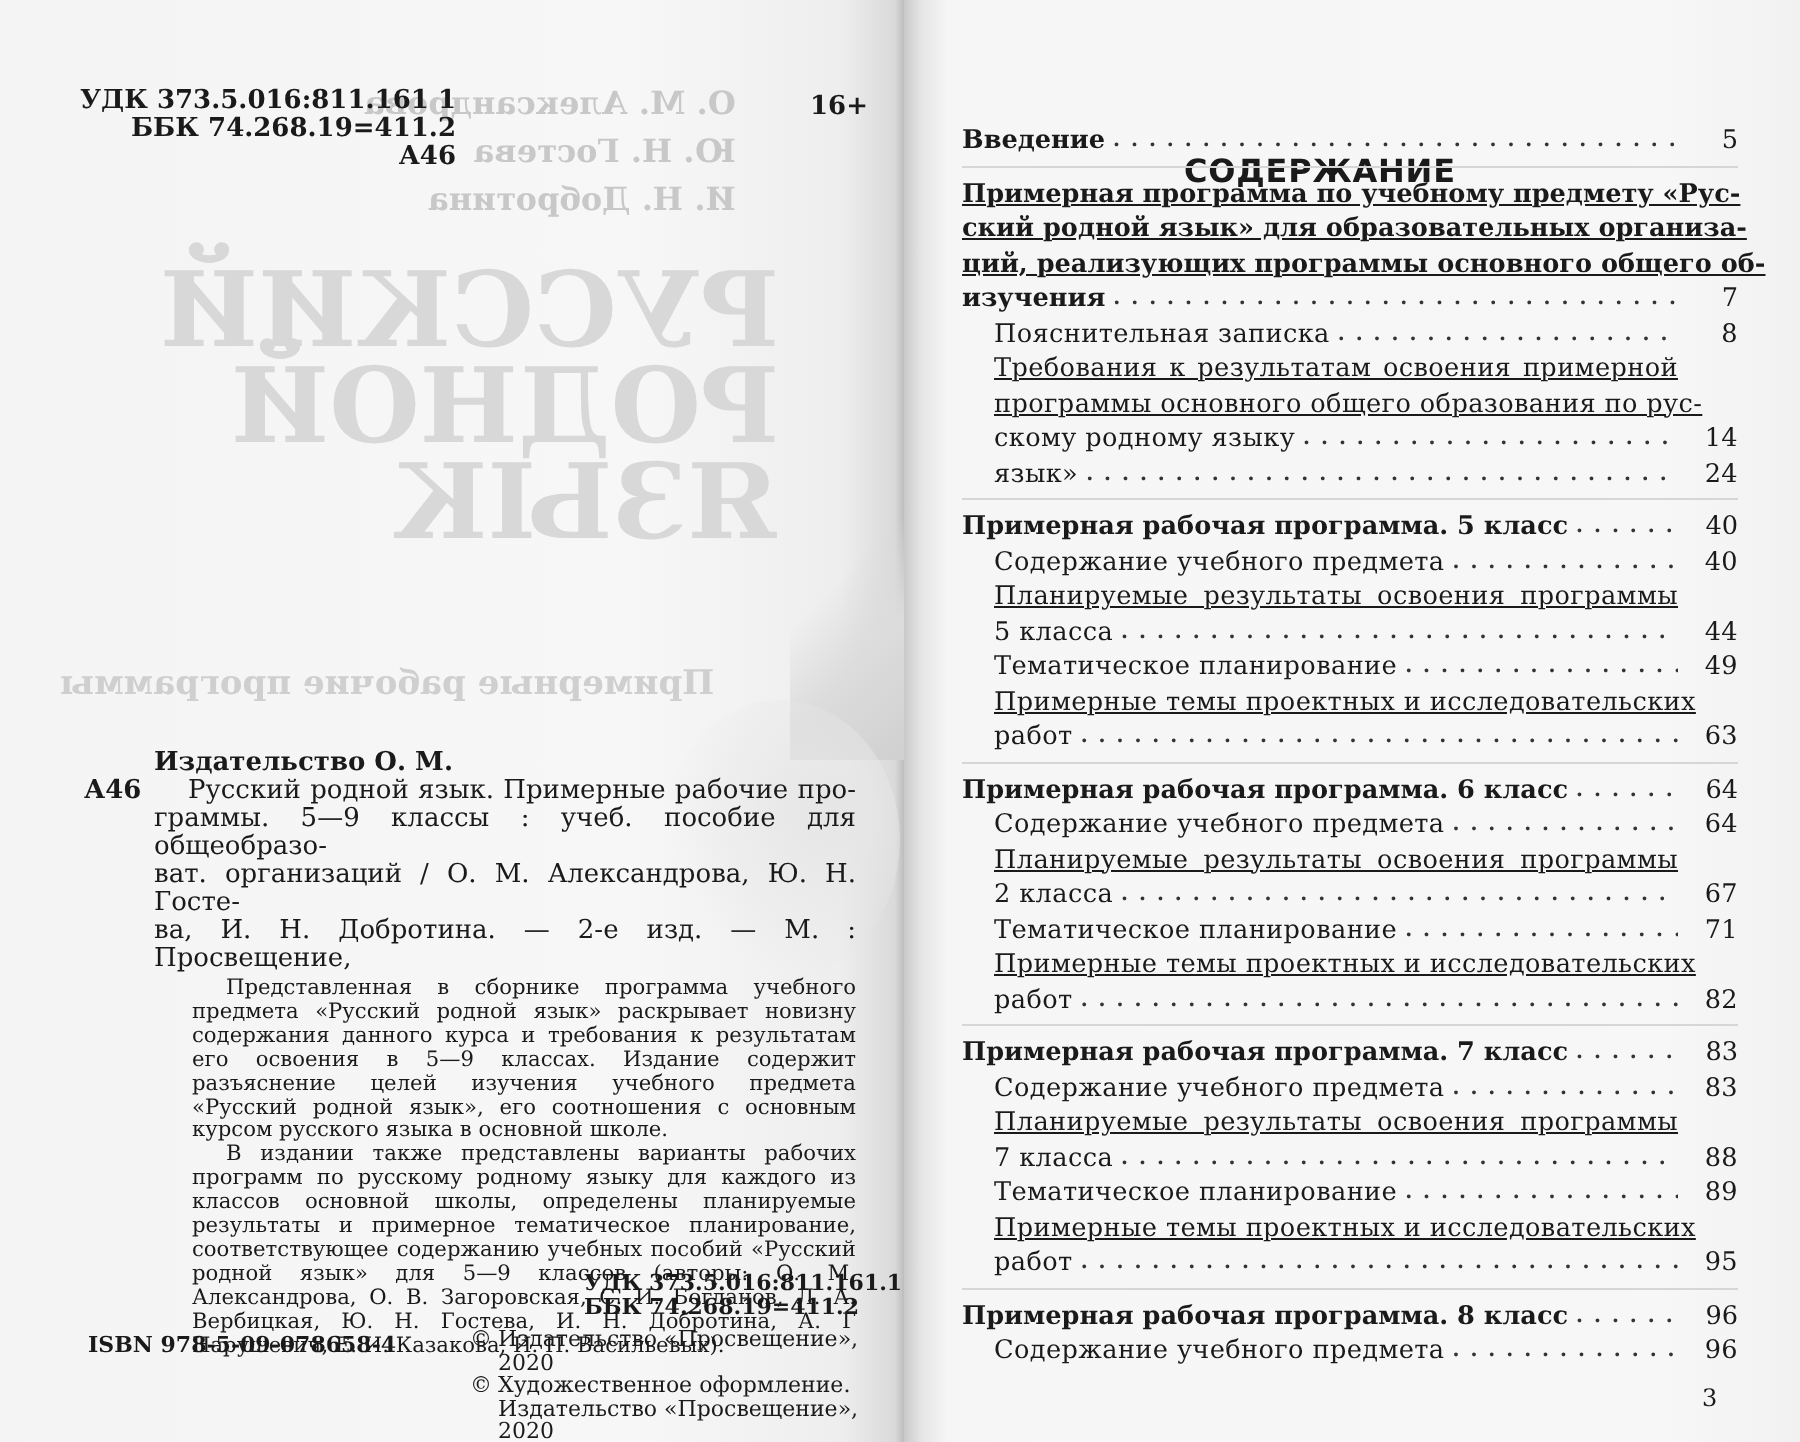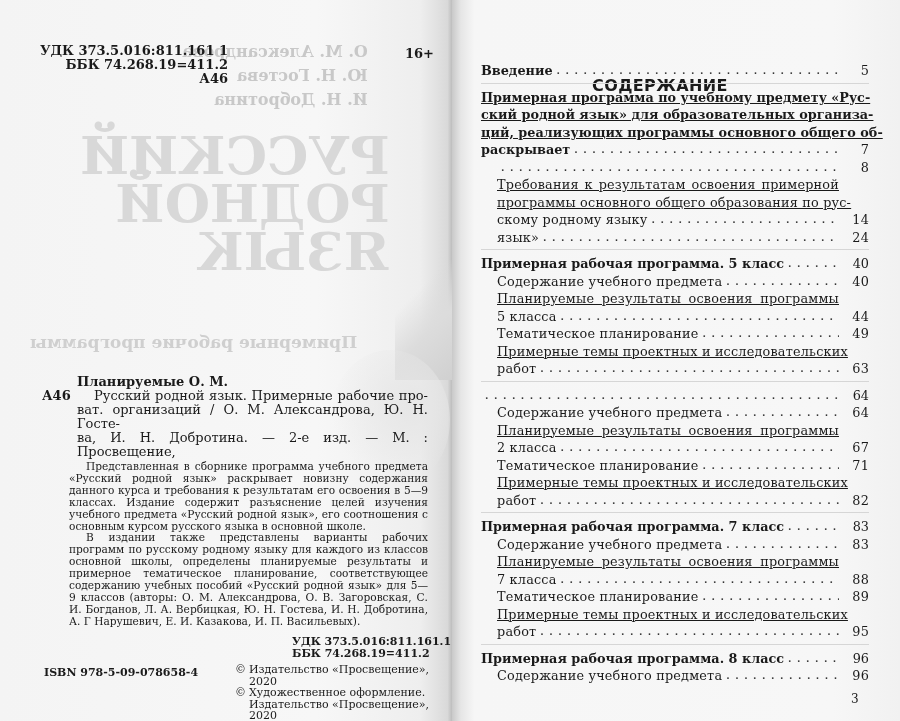--- a/index.html
+++ b/index.html
@@ -40,21 +40,21 @@
   .udk-block .row { white-space: nowrap; }
   .udk-block .a46 { padding-left: 40px; }
   .age { position: absolute; left: 405px; top: 46px; font-size: 13px; font-weight: bold; }
 
   .biblio { position: absolute; left: 42px; top: 374px; width: 386px; }
   .biblio .author { padding-left: 35px; font-size: 13px; font-weight: bold; line-height: 15px; }
   .biblio .entry { display: flex; font-size: 13px; line-height: 14px; }
   .biblio .entry .code { width: 35px; font-weight: bold; flex: none; }
   .biblio .entry .text { flex: 1; text-align: justify; text-indent: 17px; }
   .biblio .entry .text .line { display: block; text-indent: 0; }
-  .annot { margin-left: 27px; margin-top: 2px; font-size: 10.6px; line-height: 11.9px; text-align: justify; }
+  .annot { margin-left: 54px; margin-top: 2px; font-size: 10.6px; line-height: 11.9px; text-align: justify; }
   .annot p { margin: 0; text-indent: 17px; }
 
   .bottom-codes { position: absolute; left: 292px; top: 636px; font-size: 11px; line-height: 11.5px; font-weight: bold; }
   .isbn { position: absolute; left: 44px; top: 666px; font-size: 11px; font-weight: bold; }
   .copyright { position: absolute; left: 235px; top: 664px; font-size: 11px; line-height: 11.6px; }
   .copyright .c-row { display: flex; }
   .copyright .c-sym { width: 14px; flex: none; }
   .toc-title {
     position: absolute; left: 140px; top: 36px; font-family: "DejaVu Sans", sans-serif;
     font-weight: bold; font-size: 16px; letter-spacing: 0.4px; margin-top: 40px;
@@ -96,25 +96,26 @@
     <div class="ghost-swirl"></div>
 
     <div class="udk-block">
       <div class="row">УДК  373.5.016:811.161 1</div>
       <div class="row">ББК  74.268.19=411.2</div>
       <div class="row a46">А46</div>
     </div>
     <div class="age">16+</div>
 
     <div class="biblio">
-      <div class="author">Планируемые О. М.</div>
+      <div class="author">Издательство О. М.</div>
       <div class="entry">
         <div class="code">А46</div>
         <div class="text">
           <span class="line" style="text-indent:17px;text-align:justify;text-align-last:justify">Русский родной язык. Примерные рабочие про-</span>
+          <span class="line" style="text-align:justify;text-align-last:justify">граммы. 5—9 классы : учеб. пособие для общеобразо-</span>
           <span class="line" style="text-align:justify;text-align-last:justify">ват. организаций / О. М. Александрова, Ю. Н. Госте-</span>
           <span class="line" style="text-align:justify;text-align-last:justify">ва, И. Н. Добротина. — 2-е изд. — М. : Просвещение,</span>
         </div>
       </div>
       <div class="annot">
         <p>Представленная в сборнике программа учебного предмета «Русский родной язык» раскрывает новизну содержания данного курса и требования к результатам его освоения в 5—9 классах. Издание содержит разъяснение целей изучения учебного предмета «Русский родной язык», его соотношения с основным курсом русского языка в основной школе.</p>
         <p>В издании также представлены варианты рабочих программ по русскому родному языку для каждого из классов основной школы, определены планируемые результаты и примерное тематическое планирование, соответствующее содержанию учебных пособий «Русский родной язык» для 5—9 классов (авторы: О. М. Александрова, О. В. Загоровская, С. И. Богданов, Л. А. Вербицкая, Ю. Н. Гостева, И. Н. Добротина, А. Г Нарушевич, Е. И. Казакова, И. П. Васильевых).</p>
       </div>
     </div>
 
@@ -149,27 +150,28 @@
             <span class="dots">. . . . . . . . . . . . . . . . . . . . . . . . . . . . . . . . . . . . . . . . . . . . . . . . . . . . . . . . . . . . . . . .</span>
             <span class="page-num">5</span>
           </span>
         </div>
         <div class="section-rule"></div>
         <div class="toc-entry lvl1">
           <span class="label-line">Примерная программа по учебному предмету «Рус-</span>
           <span class="label-line">ский родной язык» для образовательных организа-</span>
           <span class="label-line">ций, реализующих программы основного общего об-</span>
           <span class="last-line">
-            <span class="last-text">раскрывает</span>
+            <span class="last-text">изучения</span>
             <span class="dots">. . . . . . . . . . . . . . . . . . . . . . . . . . . . . . . . . . . . . . . . . . . . . . . . . . . . . . . . . . . . . . . .</span>
             <span class="page-num">7</span>
           </span>
         </div>
         <div class="toc-entry lvl2">
           <span class="last-line">
+            <span class="last-text">Пояснительная записка</span>
             <span class="dots">. . . . . . . . . . . . . . . . . . . . . . . . . . . . . . . . . . . . . . . . . . . . . . . . . . . . . . . . . . . . . . . .</span>
             <span class="page-num">8</span>
           </span>
         </div>
         <div class="toc-entry lvl2">
           <span class="label-line">Требования к результатам освоения примерной</span>
           <span class="label-line">программы основного общего образования по рус-</span>
           <span class="last-line">
             <span class="last-text">скому родному языку</span>
             <span class="dots">. . . . . . . . . . . . . . . . . . . . . . . . . . . . . . . . . . . . . . . . . . . . . . . . . . . . . . . . . . . . . . . .</span>
@@ -217,20 +219,21 @@
           <span class="label-line">Примерные темы проектных и исследовательских</span>
           <span class="last-line">
             <span class="last-text">работ</span>
             <span class="dots">. . . . . . . . . . . . . . . . . . . . . . . . . . . . . . . . . . . . . . . . . . . . . . . . . . . . . . . . . . . . . . . .</span>
             <span class="page-num">63</span>
           </span>
         </div>
         <div class="section-rule"></div>
         <div class="toc-entry lvl1">
           <span class="last-line">
+            <span class="last-text">Примерная рабочая программа. 6 класс</span>
             <span class="dots">. . . . . . . . . . . . . . . . . . . . . . . . . . . . . . . . . . . . . . . . . . . . . . . . . . . . . . . . . . . . . . . .</span>
             <span class="page-num">64</span>
           </span>
         </div>
         <div class="toc-entry lvl2">
           <span class="last-line">
             <span class="last-text">Содержание учебного предмета</span>
             <span class="dots">. . . . . . . . . . . . . . . . . . . . . . . . . . . . . . . . . . . . . . . . . . . . . . . . . . . . . . . . . . . . . . . .</span>
             <span class="page-num">64</span>
           </span>

